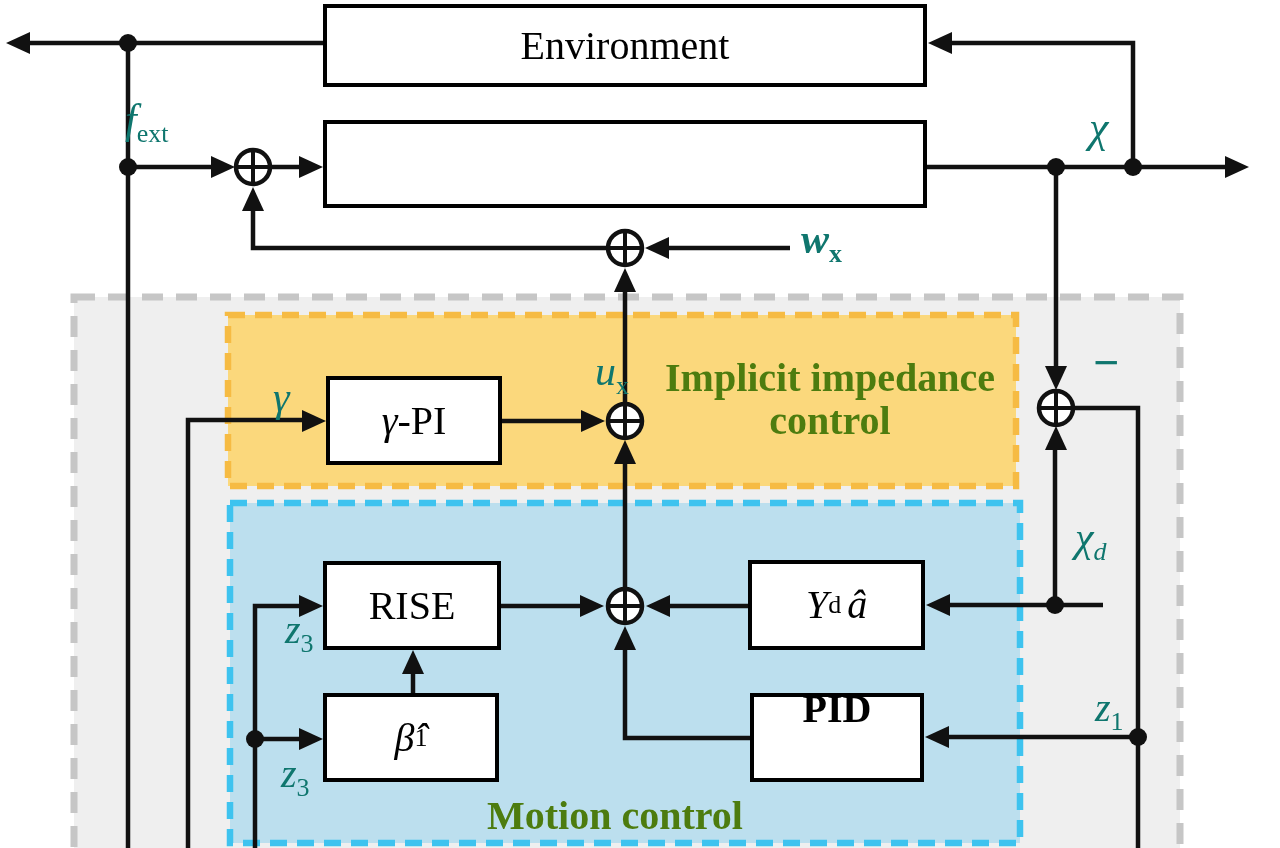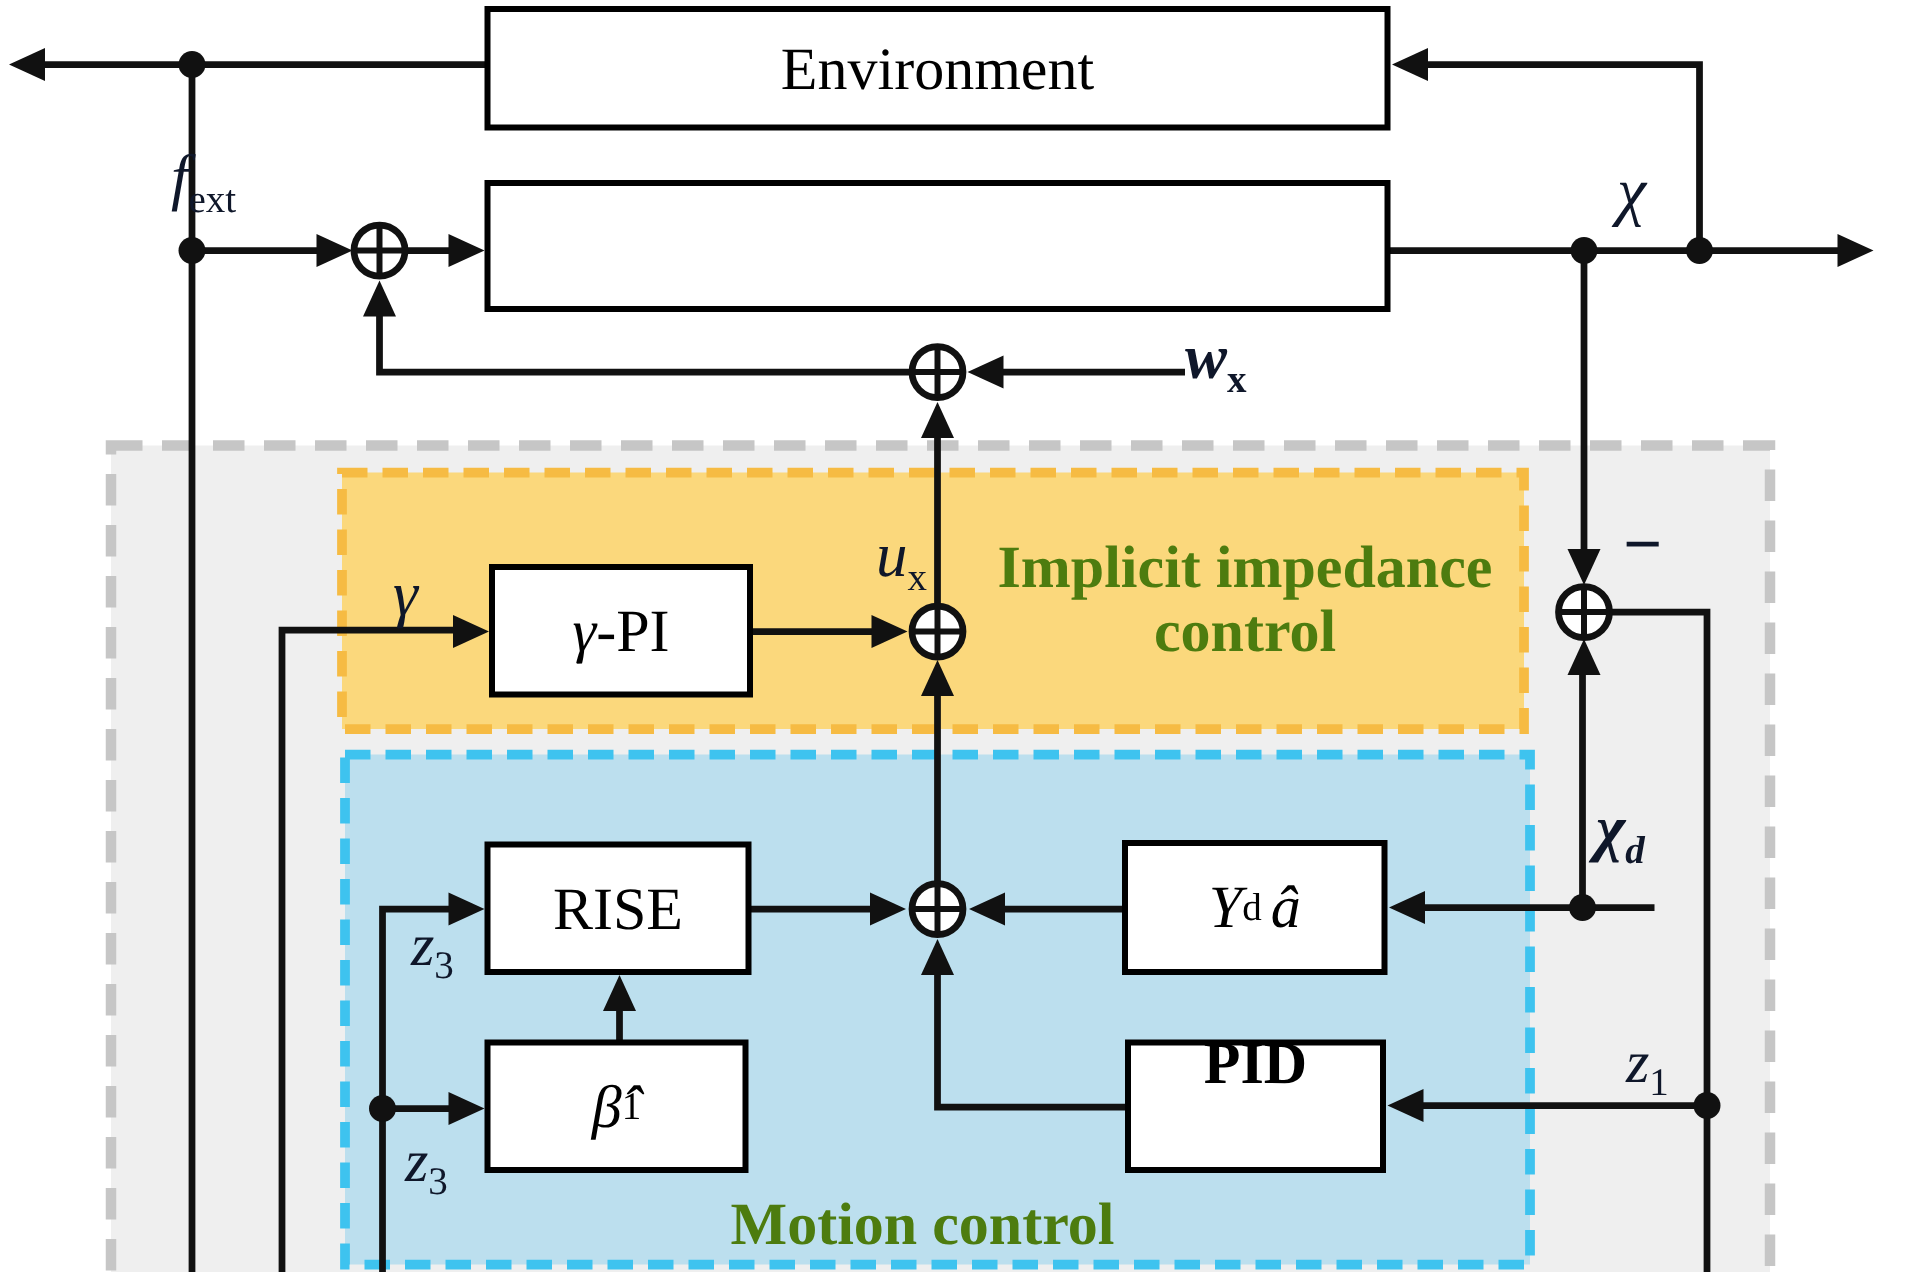--- a/index.html
+++ b/index.html
@@ -5,21 +5,21 @@
   html,body{margin:0;padding:0;background:#fff;}
   #stage{position:relative;width:1280px;height:848px;background:#ffffff;overflow:hidden;
          font-family:"Liberation Serif","DejaVu Serif",serif;}
   #stage svg{position:absolute;left:0;top:0;}
   .wire{fill:none;stroke-width:4.5;}
   .boxr{stroke-width:4;}
   .jc{stroke-width:4.5;}
   .jx{stroke-width:4;}
   .dashed-outer{stroke-width:7;stroke-dasharray:21 13;}
   .dashed-reg{stroke-width:6.5;stroke-dasharray:17 10;}
-  .lbl{position:absolute;color:#0f172a;white-space:nowrap;}
+  .lbl{position:absolute;color:#0f766e;white-space:nowrap;margin-left:11px;}
   .math{font-style:italic;font-size:42px;line-height:1;}
   .math sub{font-style:normal;font-size:26px;line-height:0;}
   .math sub.it{font-style:italic;}
   .blocklabel{position:absolute;display:flex;align-items:center;justify-content:center;
               font-size:40px;color:#000;}
   .regtitle{position:absolute;font-weight:bold;font-size:40px;line-height:1.08;
             text-align:center;color:#4d7c0f;}
   .minus{font-weight:bold;font-size:46px;font-style:normal;line-height:1;}
 </style>
 </head>
@@ -163,21 +163,21 @@
   </div>
   <div class="lbl math" style="left:556px;top:350px;width:62px;text-align:right;">
     <span>u</span><sub>x</sub>
   </div>
   <div class="lbl math" style="left:262px;top:376px;">
     <span>γ</span>
   </div>
   <div class="lbl minus" style="left:1082px;top:340px;">
     <span>−</span>
   </div>
-  <div class="lbl math" style="left:1064px;top:532px;font-weight:bold;">
+  <div class="lbl math" style="left:1064px;top:516px;">
     <span>χ</span><sub class="it">d</sub>
   </div>
   <div class="lbl math" style="left:1084px;top:688px;font-size:40px;">
     <span>z</span><sub>1</sub>
   </div>
   <div class="lbl math" style="left:274px;top:610px;font-size:40px;">
     <span>z</span><sub>3</sub>
   </div>
   <div class="lbl math" style="left:270px;top:754px;font-size:40px;">
     <span>z</span><sub>3</sub>

